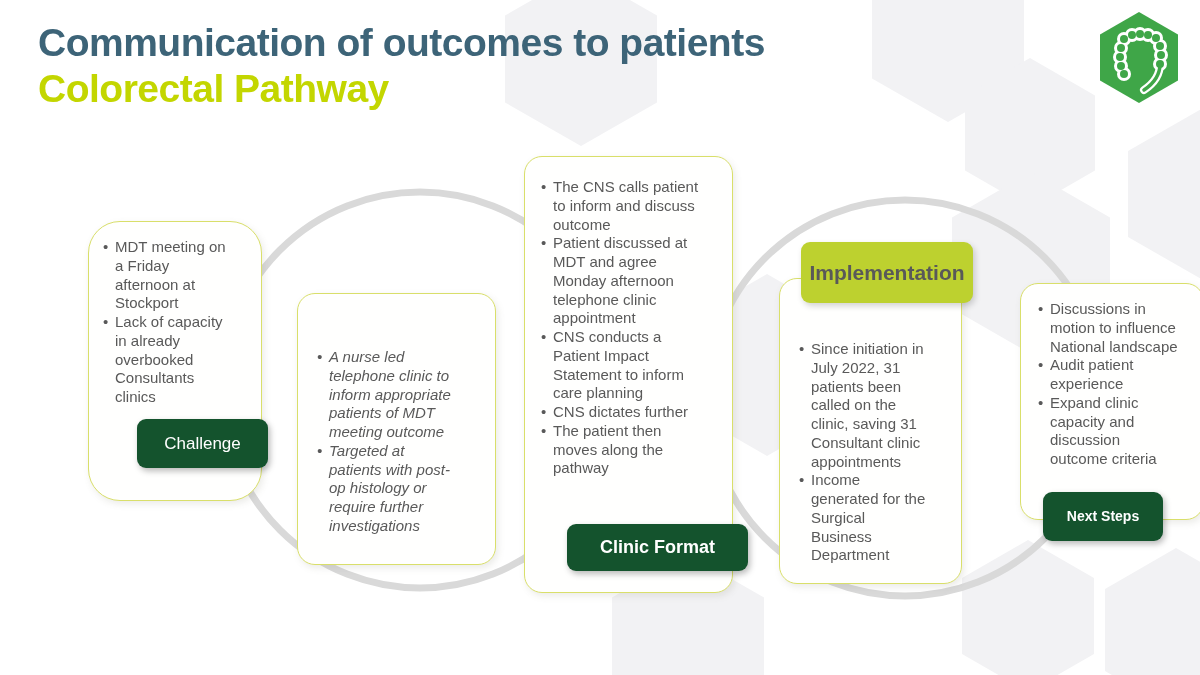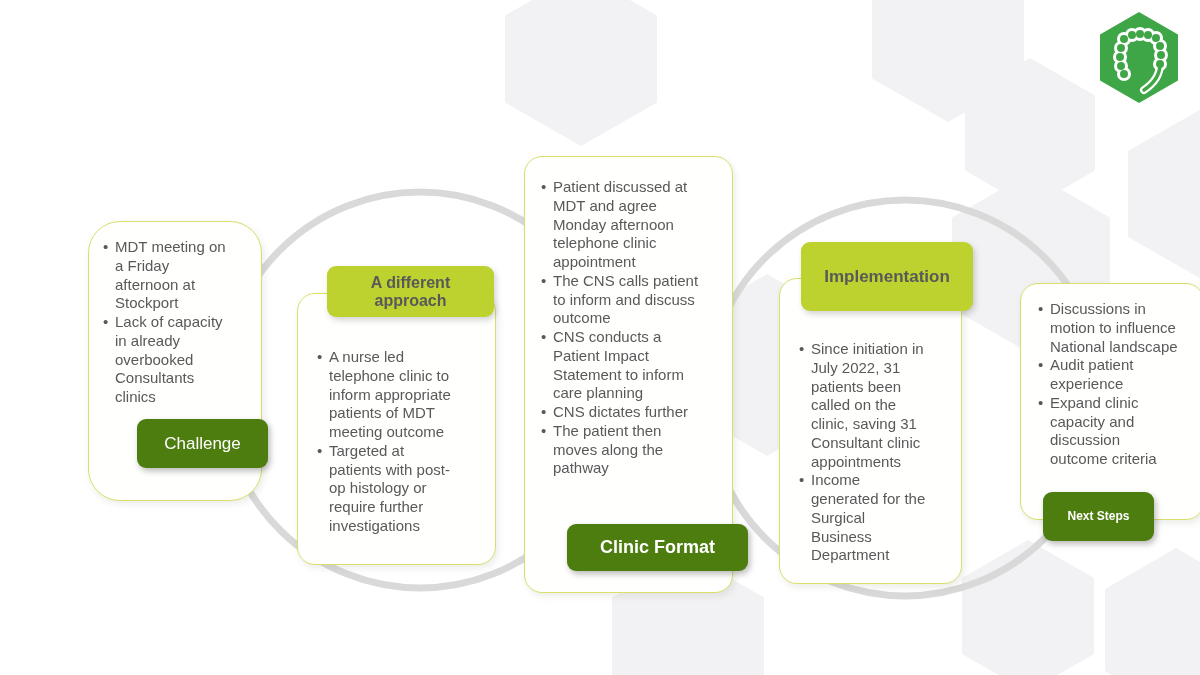--- a/index.html
+++ b/index.html
@@ -51,45 +51,45 @@
     position: relative;
     padding-left: 13px;
     color: #595959;
     font-size: 15px;
     line-height: 1.25;
   }
   .card li::before { content: "\2022"; position: absolute; left: 1px; color: #595959; }
 
   .card1 { left: 88px;  top: 221px; width: 174px; height: 280px; padding: 16px 0 0 13px; border-radius: 32px; }
   .card1 li { width: 132px; }
-  .card2 { left: 297px; top: 293px; width: 199px; height: 272px; padding: 54px 0 16px 18px; }
+  .card2 { left: 297px; top: 293px; width: 199px; height: 272px; padding: 54px 0 16px 18px; font-style: italic; }
   .card2 li { width: 140px; }
   .card3 { left: 524px; top: 156px; width: 209px; height: 437px; padding: 21px 0 0 15px; }
   .card3 li { width: 160px; }
   .card4 { left: 779px; top: 278px; width: 183px; height: 306px; padding: 61px 0 0 18px; }
   .card4 li { width: 132px; }
   .card5 { left: 1020px; top: 283px; width: 184px; height: 237px; padding: 16px 4px 0 16px; }
   .card5 li { width: 143px; }
 
   .tag {
     position: absolute;
     z-index: 3;
     display: flex; align-items: center; justify-content: center;
     text-align: center;
     border-radius: 9px;
     line-height: 1.12;
   }
-  .tag.dark { background: #4d7c0f; color: #ffffff; box-shadow: 2px 3px 6px rgba(0,0,0,0.28); }
+  .tag.dark { background: #14532d; color: #ffffff; box-shadow: 2px 3px 6px rgba(0,0,0,0.28); }
   .tag.lime { background: #bdd12f; color: #595959; font-weight: bold; box-shadow: 2px 3px 6px rgba(0,0,0,0.18); }
 
   .tag1 { left: 137px;  top: 419px; width: 131px; height: 49px; font-size: 17px; font-weight: normal; }
   .tag2 { left: 327px;  top: 266px; width: 167px; height: 51px; font-size: 16px; padding: 0 26px; }
   .tag3 { left: 567px;  top: 506px; width: 181px; height: 47px; font-size: 18px; font-weight: bold; margin-top: 18px; }
-  .tag4 { left: 801px;  top: 242px; width: 172px; height: 69px; font-size: 17px; }
-  .tag5 { left: 1043px; top: 492px; width: 111px; height: 49px; font-size: 12px; font-weight: bold; }
+  .tag4 { left: 801px;  top: 242px; width: 172px; height: 61px; font-size: 21px; }
+  .tag5 { left: 1043px; top: 492px; width: 120px; height: 49px; font-size: 14px; font-weight: bold; }
 </style>
 </head>
 <body>
 
 <div class="slide">
 
   <div class="hex hx1"></div>
   <div class="hex hx2"></div>
   <div class="hex hx3"></div>
   <div class="hex hx4"></div>
@@ -98,20 +98,24 @@
   <div class="hex hx7"></div>
   <div class="hex hx8"></div>
   <div class="hex hx9"></div>
   <div class="hex hx10"></div>
 
   <svg class="arcs" width="1200" height="675" viewBox="0 0 1200 675">
     <circle cx="420" cy="390" r="198" fill="none" stroke="#d9d9d9" stroke-width="7"></circle>
     <circle cx="905" cy="398" r="198" fill="none" stroke="#d9d9d9" stroke-width="7"></circle>
   </svg>
 
+  <h1 class="title">
+    <span class="t1">Communication of outcomes to patients</span>
+    <span class="t2">Colorectal Pathway</span>
+  </h1>
 
   <div class="logo">
     <svg width="84" height="94" viewBox="0 0 84 94">
       <polygon points="42,1 81,23.5 81,69.5 42,92 3,69.5 3,23.5" fill="#3fa648"></polygon>
       <g fill="#ffffff">
         <circle cx="27" cy="28" r="7"></circle>
           <circle cx="35" cy="24" r="7"></circle>
           <circle cx="43" cy="23" r="7"></circle>
         <circle cx="51" cy="24" r="7"></circle>
           <circle cx="59" cy="27" r="7"></circle>
@@ -149,26 +153,25 @@
     </ul>
   </div>
   <div class="tag dark tag1">Challenge</div>
 
   <div class="card card2">
     <ul>
       <li>A nurse led telephone clinic to inform appropriate patients of MDT meeting outcome</li>
       <li>Targeted at patients with post-op histology or require further investigations</li>
     </ul>
   </div>
-  <div class="tag lime tag2">A different approach</div>
 
   <div class="card card3">
     <ul>
+      <li>The CNS calls patient to inform and discuss outcome</li>
       <li>Patient discussed at MDT and agree Monday afternoon telephone clinic appointment</li>
-      <li>The CNS calls patient to inform and discuss outcome</li>
       <li>CNS conducts a Patient Impact Statement to inform care planning</li>
       <li>CNS dictates further</li>
       <li>The patient then moves along the pathway</li>
     </ul>
   </div>
   <div class="tag dark tag3">Clinic Format</div>
 
   <div class="card card4">
     <ul>
       <li>Since initiation in July 2022, 31 patients been called on the clinic, saving 31 Consultant clinic appointments</li>

